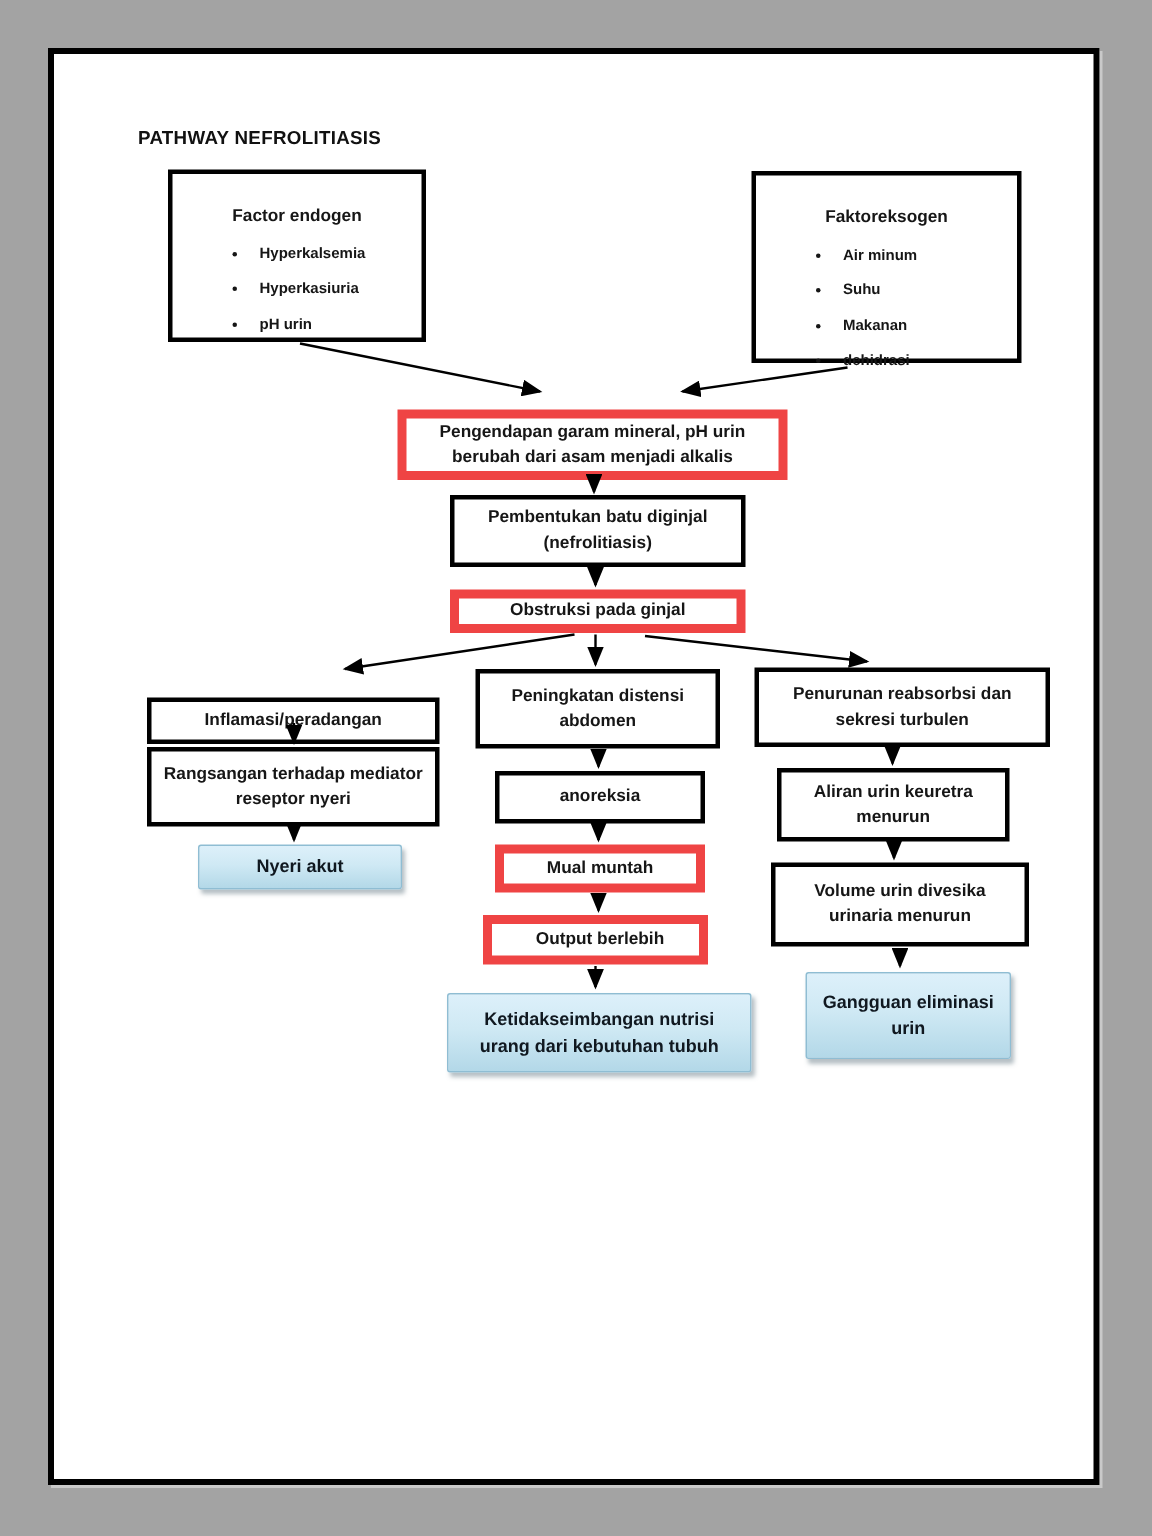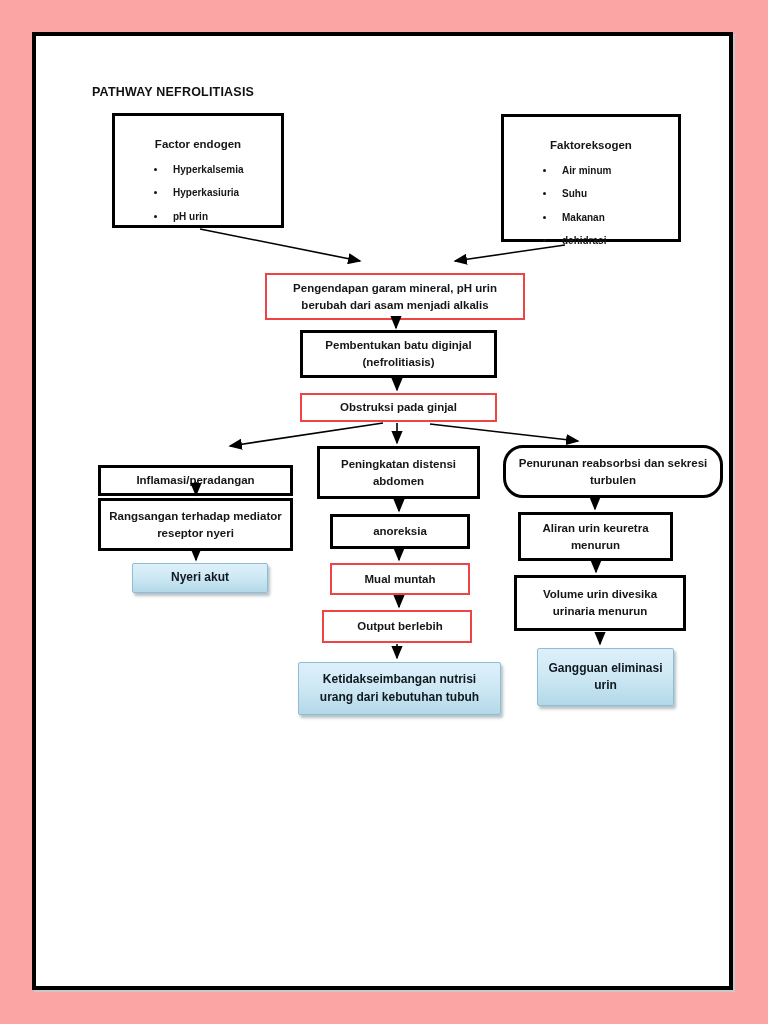--- a/index.html
+++ b/index.html
@@ -1,36 +1,36 @@
 <!DOCTYPE html>
 <html><head>
 <meta charset="utf-8">
 <style>
   html,body{margin:0;padding:0;background:#ffffff;}
   .page{
-    position:relative;width:768px;height:1024px;background:#fca5a5;overflow:hidden;
+    position:relative;width:768px;height:1024px;background:#a3a3a3;overflow:hidden;
     font-family:"Liberation Sans",sans-serif;color:#1a1a1a;
   }
   .frame{
     position:absolute;left:32px;top:32px;width:701px;height:958px;
     border:4px solid #000;box-sizing:border-box;background:#fff;
     box-shadow:2px 2px 0 #c9c9c9;
   }
   .title{
     position:absolute;left:92px;top:85px;font-size:12.5px;font-weight:700;
     letter-spacing:.2px;color:#111;
   }
   .node{
     position:absolute;box-sizing:border-box;background:#fff;
     font-weight:700;font-size:11.5px;line-height:1.45;color:#161616;
     display:flex;align-items:center;justify-content:center;text-align:center;
     padding:2px 6px;
   }
   .b3{border:3px solid #000;}
-  .b2{border:2px solid #ef4444;}
+  .b2{border:6px solid #ef4444;}
   .list-node{flex-direction:column;justify-content:flex-start;padding-top:20px;align-items:stretch;}
   .list-node .hd{text-align:center;font-size:11.5px;}
   .list-node ul{
     margin:10px 0 0 0;padding:0 0 0 46px;text-align:left;list-style:disc;
   }
   .list-node li{margin:0 0 9px 0;font-size:10px;padding-left:6px;}
   .outcome{
     border:1px solid #8fbdd3;border-radius:2px;
     background:linear-gradient(180deg,#ddf0fa 0%,#cfe9f4 45%,#b3d8e8 100%);
     box-shadow:2px 3px 3px rgba(110,130,140,.5);
@@ -80,21 +80,21 @@
   <div class="node b3" style="left:317px;top:446px;width:163px;height:53px;">Peningkatan distensi abdomen</div>
 
   <div class="node b3" style="left:330px;top:514px;width:140px;height:35px;">anoreksia</div>
 
   <div class="node b2" style="left:330px;top:563px;width:140px;height:32px;">Mual muntah</div>
 
   <div class="node b2" style="left:322px;top:610px;width:150px;height:33px;padding-left:12px;">Output berlebih</div>
 
   <div class="node outcome" style="left:298px;top:662px;width:203px;height:53px;">Ketidakseimbangan nutrisi urang dari kebutuhan tubuh</div>
 
-  <div class="node b3" style="left:503px;top:445px;width:220px;height:53px;border-radius:20px;">Penurunan reabsorbsi dan sekresi turbulen</div>
+  <div class="node b3" style="left:503px;top:445px;width:197px;height:53px;">Penurunan reabsorbsi dan sekresi turbulen</div>
 
   <div class="node b3" style="left:518px;top:512px;width:155px;height:49px;">Aliran urin keuretra menurun</div>
 
   <div class="node b3" style="left:514px;top:575px;width:172px;height:56px;">Volume urin divesika urinaria menurun</div>
 
   <div class="node outcome" style="left:537px;top:648px;width:137px;height:58px;">Gangguan eliminasi urin</div>
 
   <svg class="arrows" width="768" height="1024">
     <defs>
       <marker id="ah" markerWidth="9" markerHeight="7" refX="7.5" refY="3.5" orient="auto">

